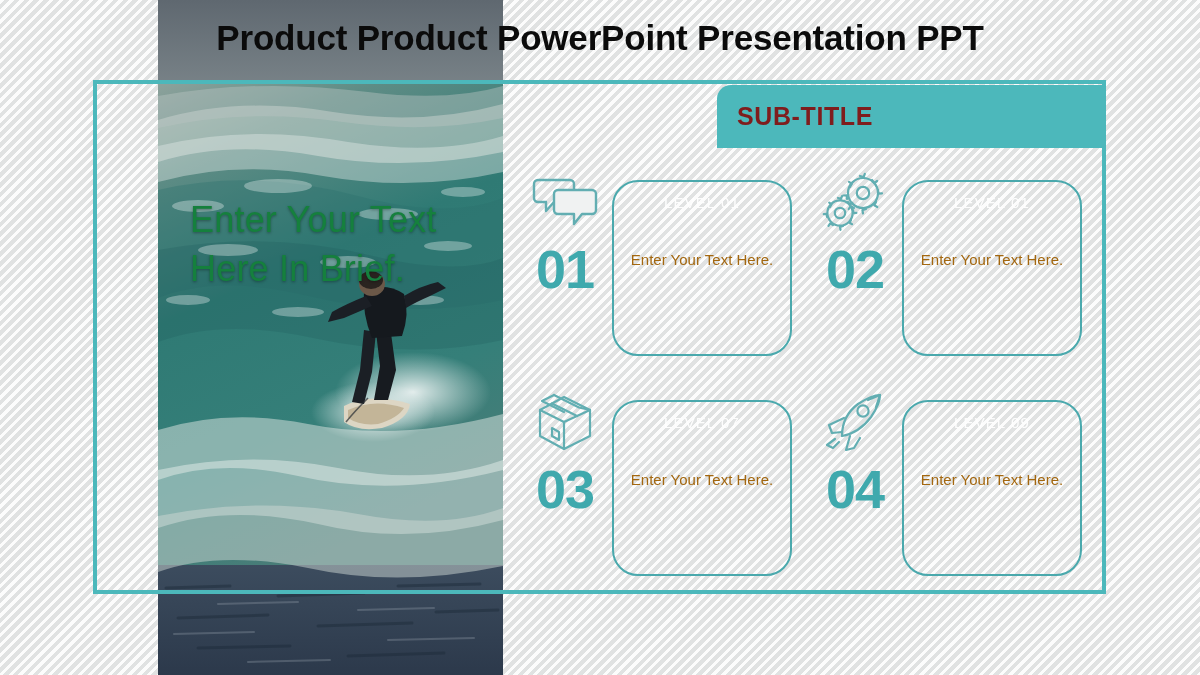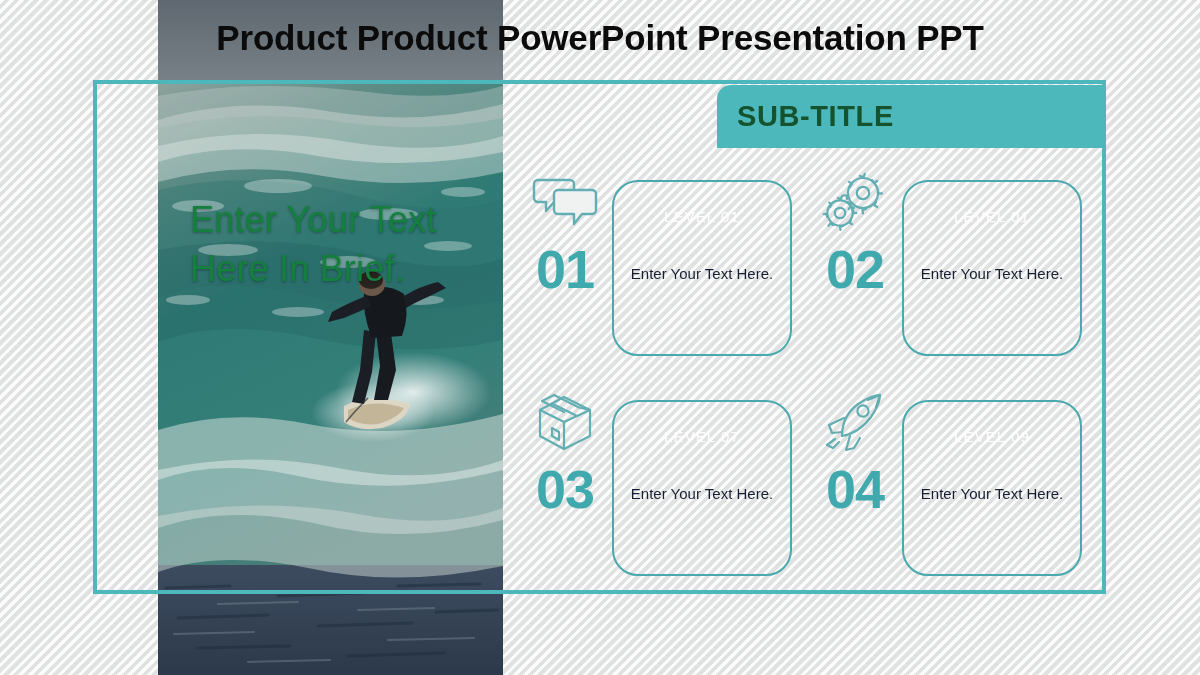--- a/index.html
+++ b/index.html
@@ -51,48 +51,48 @@
   
   #subtitle-banner {
     position:absolute; left:717px; top:85px;
     width:389px; height:63px;
     background:#4cb8bb;
     border-top-left-radius:14px;
     z-index:5;
     display:flex; align-items:center;
   }
   #subtitle-banner .txt {
-    color:#14532d; font-size:29px; font-weight:bold;
+    color:#7f1d1d; font-size:25px; font-weight:bold;
     letter-spacing:.6px; margin-left:20px;
   }
   
   #cards { position:absolute; left:0; top:0; width:1200px; height:675px; z-index:4; }
   .level-block { position:absolute; }
   .level-icon {
     position:absolute; left:0; top:0; width:72px; height:62px;
   }
   .level-icon svg { display:block; width:100%; height:100%; }
   .level-num {
     position:absolute; left:6px; top:70px;
     font-size:54px; font-weight:bold; color:#3fa9ad;
     letter-spacing:-1px; line-height:1;
   }
   .level-card {
     position:absolute; left:82px; top:8px;
     width:180px; height:176px;
     border:2px solid #4aa9ad; border-radius:26px;
     display:flex; flex-direction:column; align-items:center;
-    padding-top:26px;
+    padding-top:12px;
   }
   .card-label {
     color:#ffffff; font-size:15px; letter-spacing:1.1px;
     opacity:.96;
   }
   .card-body {
-    color:#0f172a; font-size:15px; line-height:1.45;
+    color:#a16207; font-size:15px; line-height:1.45;
     text-align:center; margin-top:38px; width:150px;
     opacity:.96;
   }
 </style>
 </head>
 <body>
 
 <div id="stripes"></div>
 
 <div id="photo">

